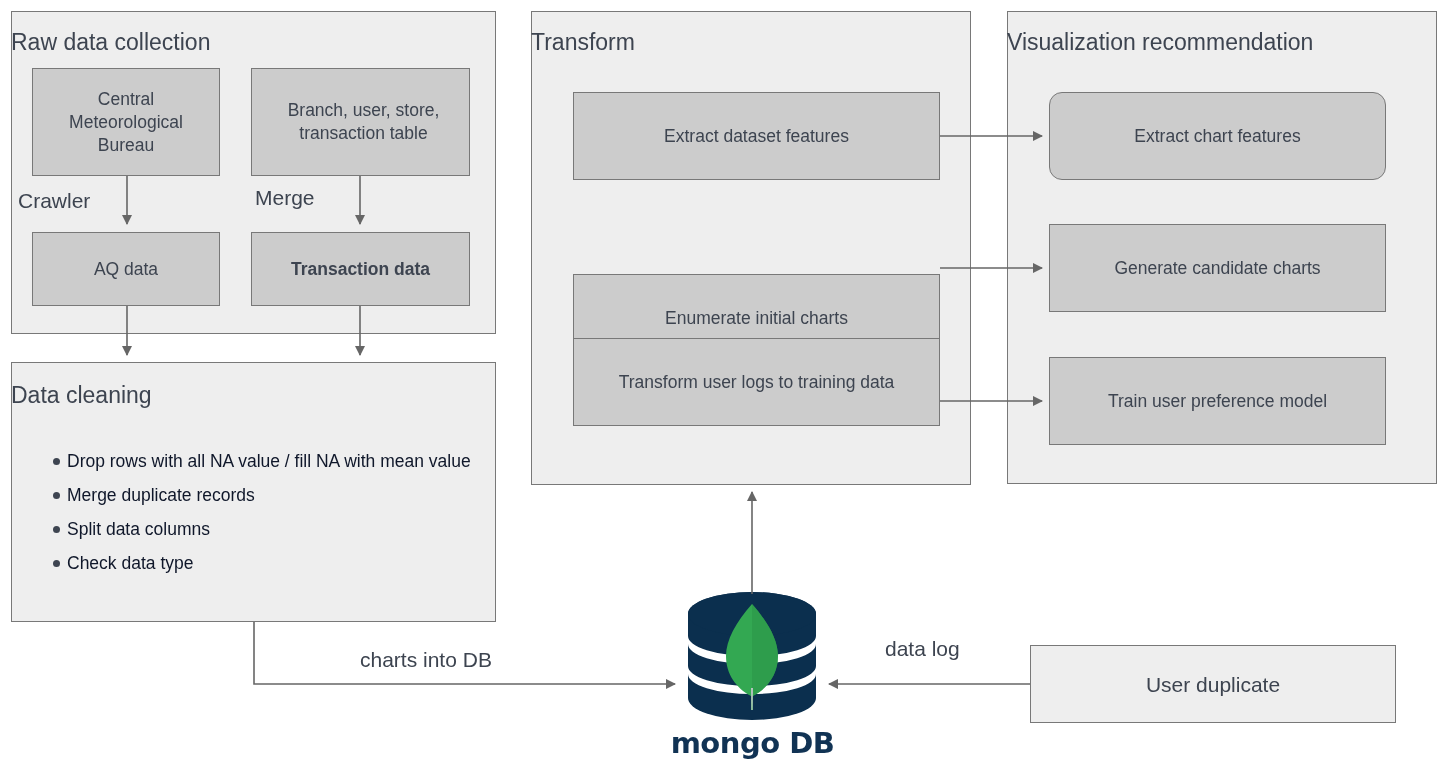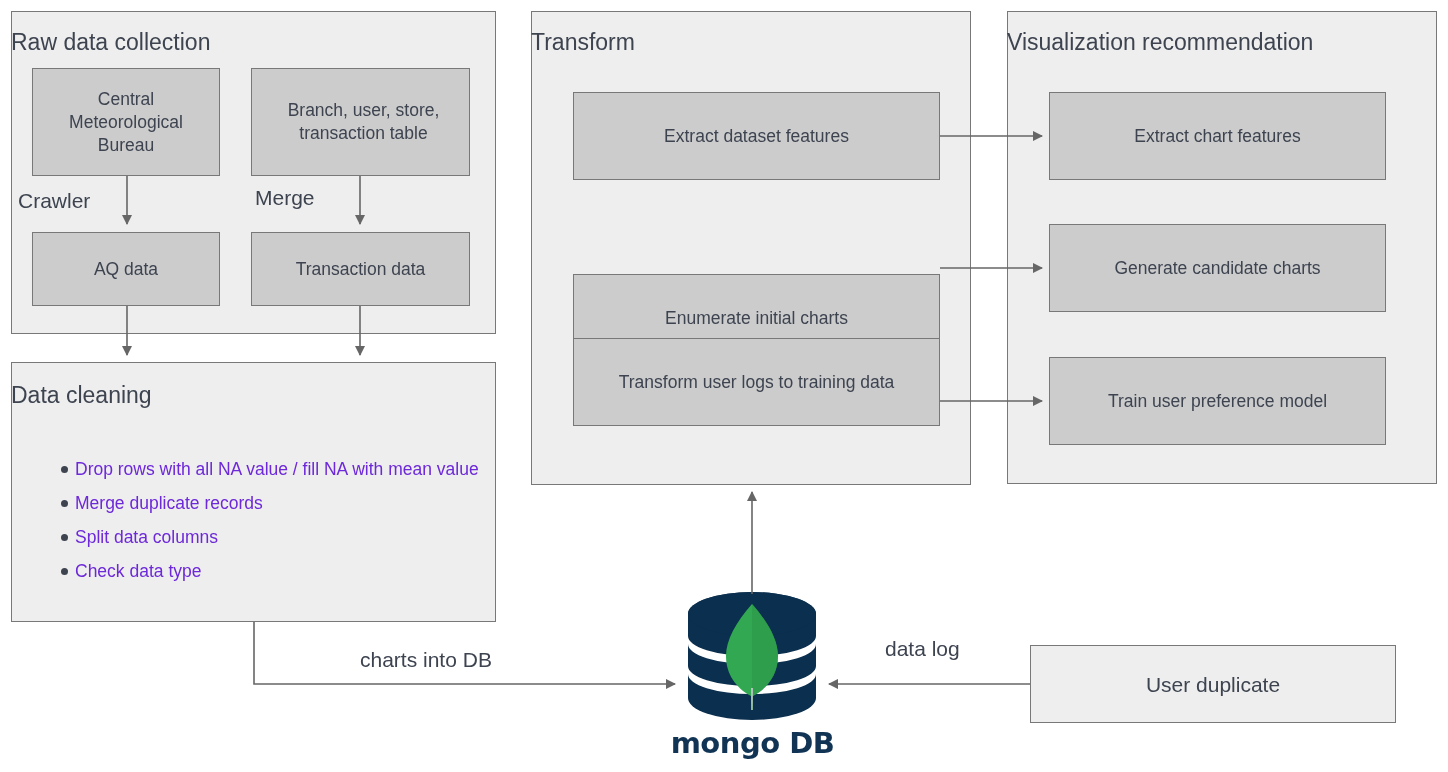--- a/index.html
+++ b/index.html
@@ -55,24 +55,24 @@
   }
   .edge-label {
     position: absolute;
     color: #3d4450;
     font-size: 21px;
     line-height: 24px;
     white-space: nowrap;
   }
   .bullets {
     position: absolute;
-    color: #6d28d9;
+    color: #0f172a;
     font-size: 17.5px;
     line-height: 34px;
-    margin: 16px;
+    margin: 8px;
     padding: 0;
     list-style: none;
   }
   .bullets li {
     position: relative;
     padding-left: 48px;
   }
   .bullets li::before {
     content: "";
     position: absolute;
@@ -113,21 +113,21 @@
   <div class="group-box" style="left:11px; top:11px; width:485px; height:323px;">
   </div>
   <div class="group-title" style="left:11px; top:29px; width:485px;">Raw data collection</div>
 
   <div class="node-box" style="left:32px; top:68px; width:188px; height:108px;">Central Meteorological Bureau</div>
 
   <div class="node-box" style="left:251px; top:68px; width:219px; height:108px;padding-left:12px;">Branch, user, store, transaction table</div>
 
   <div class="node-box" style="left:32px; top:232px; width:188px; height:74px;">AQ data</div>
 
-  <div class="node-box" style="left:251px; top:232px; width:219px; height:74px;">Transaction data</div>
+  <div class="node-box" style="left:251px; top:232px; width:219px; height:74px;font-weight:bold;">Transaction data</div>
 
   <div class="edge-label" style="left:18px; top:189px;">Crawler</div>
 
   <div class="edge-label" style="left:255px; top:186px;">Merge</div>
 
   <div class="group-box" style="left:11px; top:362px; width:485px; height:260px;">
   </div>
   <div class="group-title" style="left:11px; top:382px; width:485px;">Data cleaning</div>
 
   <ul class="bullets" style="left:11px; top:436px; width:470px;">
@@ -144,21 +144,21 @@
   <div class="node-box" style="left:573px; top:92px; width:367px; height:88px;">Extract dataset features</div>
 
   <div class="node-box" style="left:573px; top:233px; width:367px; height:88px;margin-top:41px;">Enumerate initial charts</div>
 
   <div class="node-box" style="left:573px; top:338px; width:367px; height:88px;">Transform user logs to training data</div>
 
   <div class="group-box" style="left:1007px; top:11px; width:430px; height:473px;">
   </div>
   <div class="group-title" style="left:1007px; top:29px; width:430px;">Visualization recommendation</div>
 
-  <div class="node-box" style="left:1049px; top:92px; width:337px; height:88px;">Extract chart features</div>
+  <div class="node-box" style="left:1049px; top:92px; width:337px; height:88px;border-radius:13px;">Extract chart features</div>
 
   <div class="node-box" style="left:1049px; top:224px; width:337px; height:88px;">Generate candidate charts</div>
 
   <div class="node-box" style="left:1049px; top:357px; width:337px; height:88px;text-align:center;">Train user preference model</div>
 
   <div class="node-box light big" style="left:1030px; top:645px; width:366px; height:78px;">User duplicate</div>
 
   <div class="edge-label" style="left:360px; top:648px;">charts into DB</div>
 
   <div class="edge-label" style="left:885px; top:637px;">data log</div>

